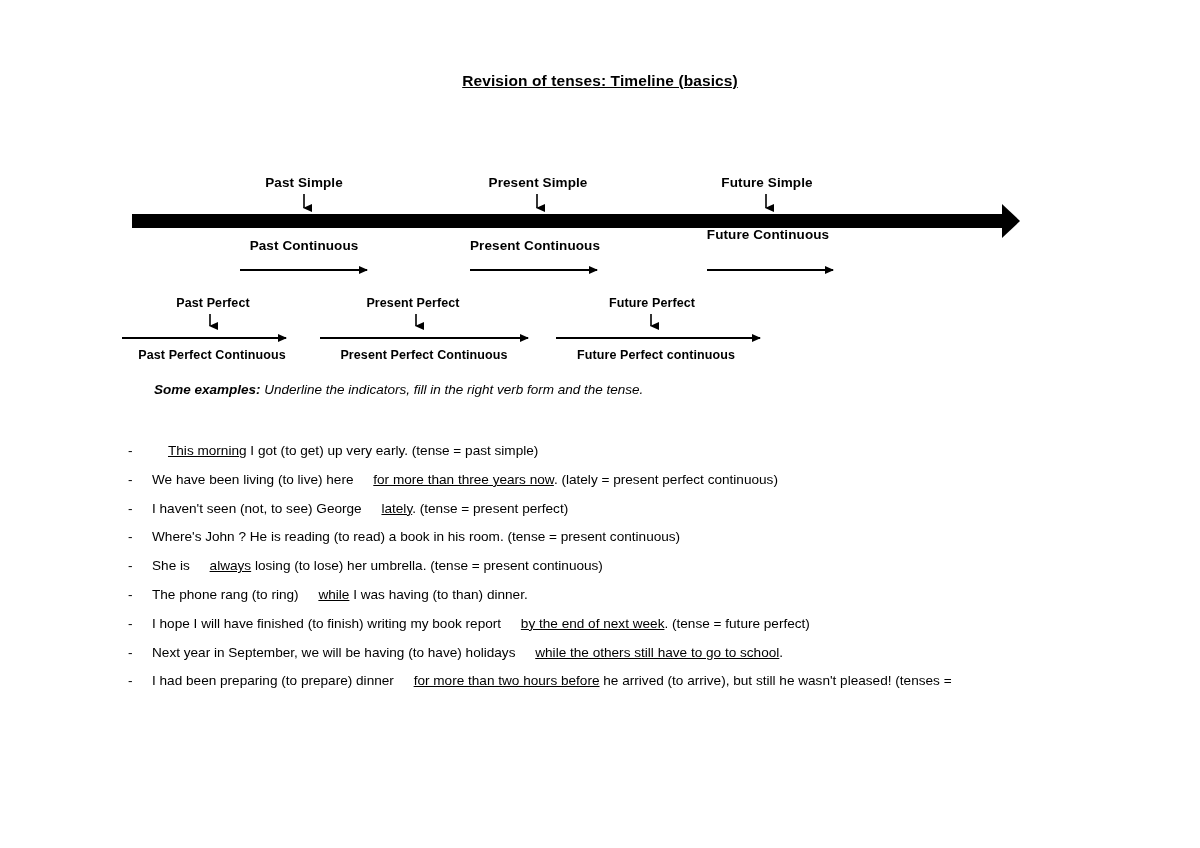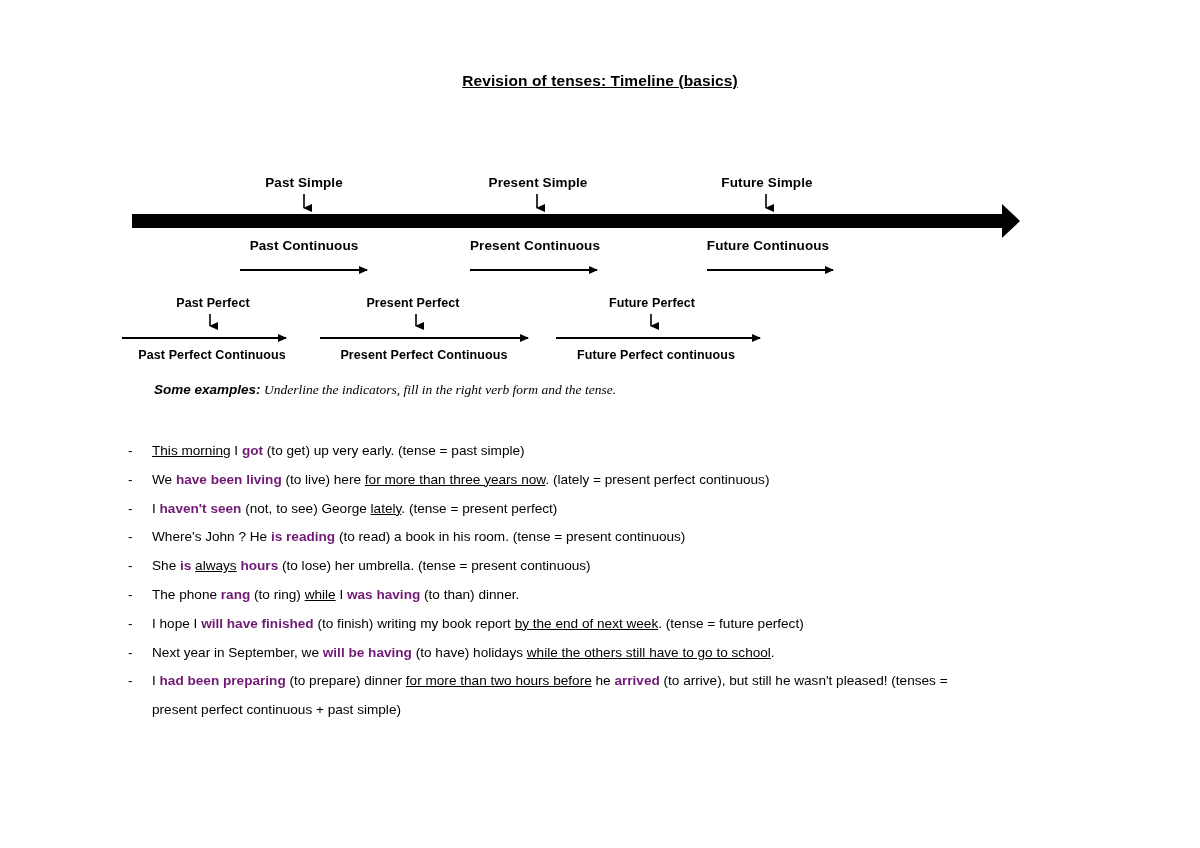--- a/index.html
+++ b/index.html
@@ -71,21 +71,20 @@
     font-family: "DejaVu Serif", serif;
     margin-right: 2px;
   }
   #examples-heading .lead {
     font-weight: bold;
     font-style: italic;
   }
   #examples-heading .rest {
     font-style: italic;
     font-weight: normal;
-    font-family: Liberation Serif, serif;
   }
 
   #examples-list {
     position: absolute;
     top: 437px;
     left: 128px;
     width: 1060px;
     font-size: 13.6px;
     line-height: 28.8px;
   }
@@ -97,22 +96,22 @@
   .ex-bullet {
     position: absolute;
     left: 0;
     top: 0;
     width: 14px;
     color: #000;
   }
   .ex-cont {
     padding-left: 24px;
   }
-  .red { color: #701a75; font-weight: bold; }
-  .ul  { text-decoration: underline; }
+  .red { color: #000000; }
+  .ul  { text-decoration: underline; margin-left: 16px; }
 </style>
 </head>
 <body>
 
 <div id="doc-title">Revision of tenses: Timeline (basics)</div>
 
 <div id="timeline-diagram">
 
   <svg class="tl-svg" width="1200" height="360">
     <defs>
@@ -169,39 +168,38 @@
       <line x1="556" y1="302" x2="760" y2="302" stroke="#000" stroke-width="2" marker-end="url(#ah-thin)"></line>
     </g>
   </svg>
 
   <div class="tl-label" style="top:139px;left:304px">Past Simple</div>
   <div class="tl-label" style="top:139px;left:538px">Present Simple</div>
   <div class="tl-label" style="top:139px;left:767px">Future Simple</div>
 
   <div class="tl-label" style="top:202px;left:304px">Past Continuous</div>
   <div class="tl-label" style="top:202px;left:535px">Present Continuous</div>
-  <div class="tl-label" style="top:202px;left:768px">Future Continuous</div>
+  <div class="tl-label" style="top:191px;left:768px">Future Continuous</div>
 
   <div class="tl-label small" style="top:260px;left:213px">Past Perfect</div>
   <div class="tl-label small" style="top:260px;left:413px">Present Perfect</div>
   <div class="tl-label small" style="top:260px;left:652px">Future Perfect</div>
 
   <div class="tl-label small" style="top:312px;left:212px">Past Perfect Continuous</div>
   <div class="tl-label small" style="top:312px;left:424px">Present Perfect Continuous</div>
   <div class="tl-label small" style="top:312px;left:656px">Future Perfect continuous</div>
 </div>
 
 <div id="examples-heading">
   <span class="wing"></span><span class="lead">Some examples:</span><span class="rest"> Underline the indicators, fill in the right verb form and the tense.</span>
 </div>
 
 <div id="examples-list">
     <div class="ex-item"><span class="ex-bullet">-</span><span class="ul">This morning</span><span> I </span><span class="red">got</span><span> (to get) up very early. (tense = past simple)</span></div>
     <div class="ex-item"><span class="ex-bullet">-</span><span>We </span><span class="red">have been living</span><span> (to live) here </span><span class="ul">for more than three years now</span><span>. (lately = present perfect continuous)</span></div>
     <div class="ex-item"><span class="ex-bullet">-</span><span>I </span><span class="red">haven't seen</span><span> (not, to see) George </span><span class="ul">lately</span><span>. (tense = present perfect)</span></div>
     <div class="ex-item"><span class="ex-bullet">-</span><span>Where's John ? He </span><span class="red">is reading</span><span> (to read) a book in his room. (tense = present continuous)</span></div>
-    <div class="ex-item"><span class="ex-bullet">-</span><span>She </span><span class="red">is</span><span> </span><span class="ul">always</span><span> </span><span class="red">hours</span><span> (to lose) her umbrella. (tense = present continuous)</span></div>
+    <div class="ex-item"><span class="ex-bullet">-</span><span>She </span><span class="red">is</span><span> </span><span class="ul">always</span><span> </span><span class="red">losing</span><span> (to lose) her umbrella. (tense = present continuous)</span></div>
     <div class="ex-item"><span class="ex-bullet">-</span><span>The phone </span><span class="red">rang</span><span> (to ring) </span><span class="ul">while</span><span> I </span><span class="red">was having</span><span> (to than) dinner.</span></div>
     <div class="ex-item"><span class="ex-bullet">-</span><span>I hope I </span><span class="red">will have finished</span><span> (to finish) writing my book report </span><span class="ul">by the end of next week</span><span>. (tense = future perfect)</span></div>
     <div class="ex-item"><span class="ex-bullet">-</span><span>Next year in September, we </span><span class="red">will be having</span><span> (to have) holidays </span><span class="ul">while the others still have to go to school</span><span>.</span></div>
     <div class="ex-item"><span class="ex-bullet">-</span><span>I </span><span class="red">had been preparing</span><span> (to prepare) dinner </span><span class="ul">for more than two hours before</span><span> he  </span><span class="red">arrived</span><span> (to arrive), but still he wasn't pleased! (tenses =</span></div>
-    <div class="ex-cont">present perfect continuous + past simple)</div>
   </div>
 
 </body></html>

